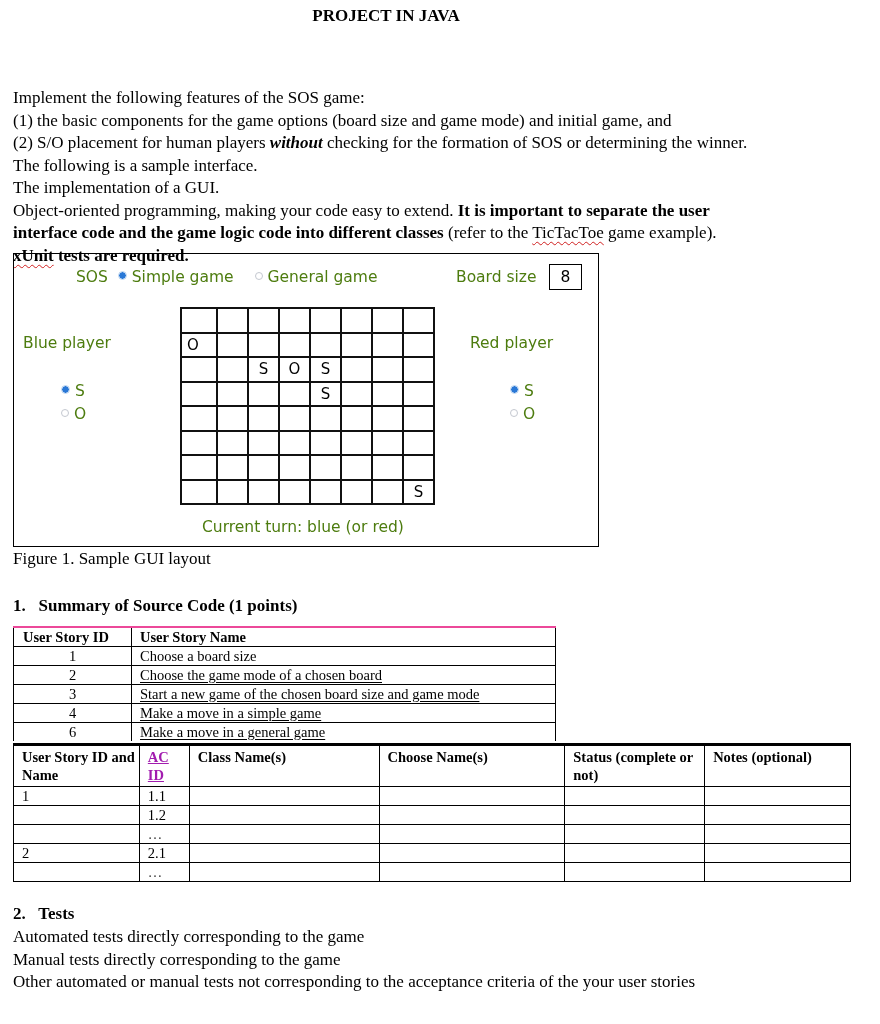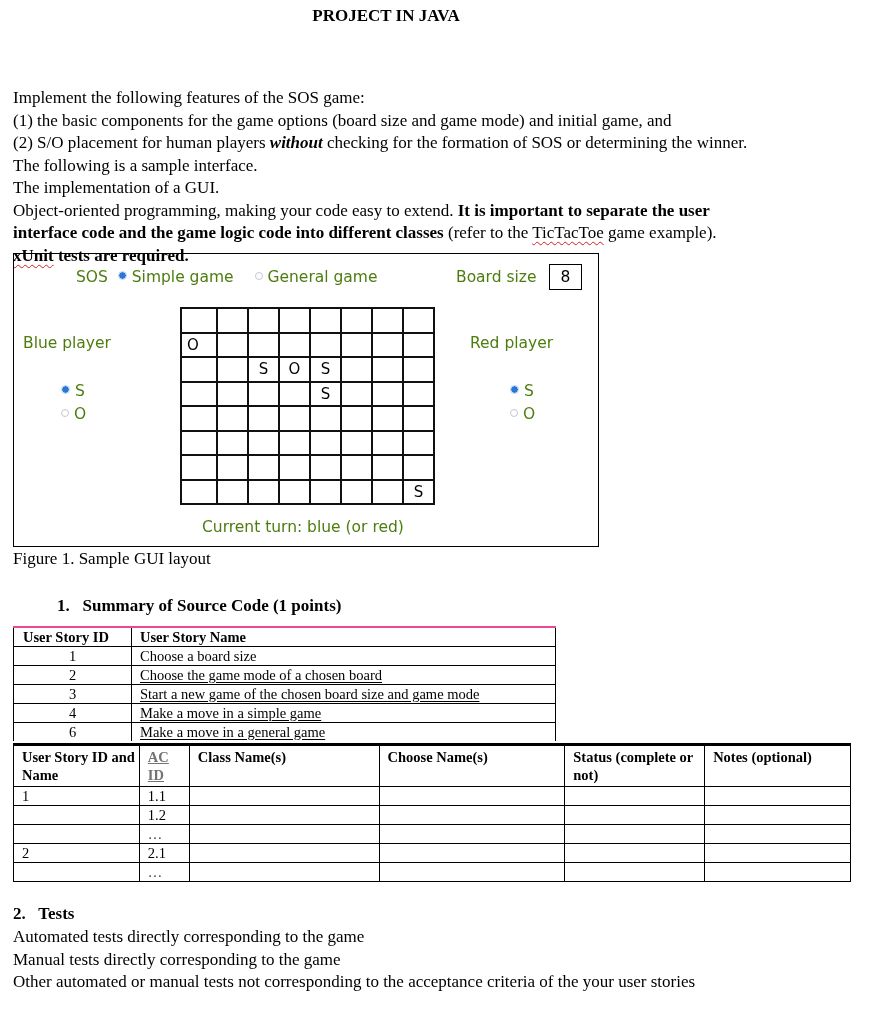--- a/index.html
+++ b/index.html
@@ -15,38 +15,38 @@
   .gui-text { position: absolute; font-size: 15.5px; color: #4d7c0f; white-space: nowrap; }
   .radio { display: inline-block; width: 9px; height: 9px; border-radius: 50%; box-sizing: border-box; vertical-align: middle; position: relative; top: -2px; }
   .radio.on { background: radial-gradient(circle, #2a78d6 0 3px, #cfe2f7 3.5px); border: 1px solid #b9d3f0; }
   .radio.off { background: #fff; border: 1px solid #c4c8d0; }
   .boardsize-box { position: absolute; left: 535px; top: 10px; width: 33px; height: 26px; border: 1px solid #000; box-sizing: border-box; text-align: center; font-size: 15.5px; line-height: 24px; }
   .board { position: absolute; left: 166px; top: 53px; border-collapse: collapse; }
   .board td { width: 29px; height: 22.5px; border: 2px solid #111; padding: 0; text-align: center; font-size: 15px; line-height: 22px; }
   .board td.l { text-align: left; padding-left: 5px; }
 
   .caption { left: 13px; top: 549px; font-size: 17px; }
-  .h1 { left: 13px; top: 596px; font-size: 17px; font-weight: bold; margin-left: 44px; }
+  .h1 { left: 13px; top: 596px; font-size: 17px; font-weight: bold; }
 
   table.t { border-collapse: collapse; font-family: "Liberation Serif", serif; }
   table.stories { position: absolute; left: 13px; top: 626px; width: 543px; }
   table.stories td { border: 1px solid #000; font-size: 14.5px; line-height: 17px; padding: 0 0 0 8px; height: 18px; white-space: nowrap; }
   table.stories td.id { width: 108px; text-align: center; padding: 0; }
   table.stories tr.head td { font-weight: bold; border-top: 2px solid #ec4899; }
   table.stories tr.head td.id { text-align: left; padding-left: 9px; }
   table.stories td.nm { text-decoration: underline; text-underline-offset: 2px; }
   table.stories tr.head td.nm { text-decoration: none; }
   table.stories tr.r1 td.nm { text-decoration: none; }
   table.stories tr:last-child td { border-bottom: none; }
 
   table.summary { position: absolute; left: 13px; top: 743px; width: 838px; }
   table.summary td { border: 1px solid #000; font-size: 14.5px; line-height: 18px; padding: 0 0 0 8px; vertical-align: top; height: 18px; }
   table.summary tr.head td { font-weight: bold; border-top: 3px solid #000; height: 38px; padding-top: 2px; margin-top: 44px; }
   table.summary td.ac { padding-left: 8px; }
-  .ac-link { color: #737373; text-decoration: underline; }
+  .ac-link { color: #a21caf; text-decoration: underline; }
   .dots { color: #444; font-size: 12px; }
 
   .h2 { left: 13px; top: 904px; font-size: 17px; font-weight: bold; }
   .tests { left: 13px; top: 926px; font-size: 17px; line-height: 22.5px; }
 </style>
 </head>
 <body>
 
 <div class="abs title">PROJECT IN JAVA</div>
 

